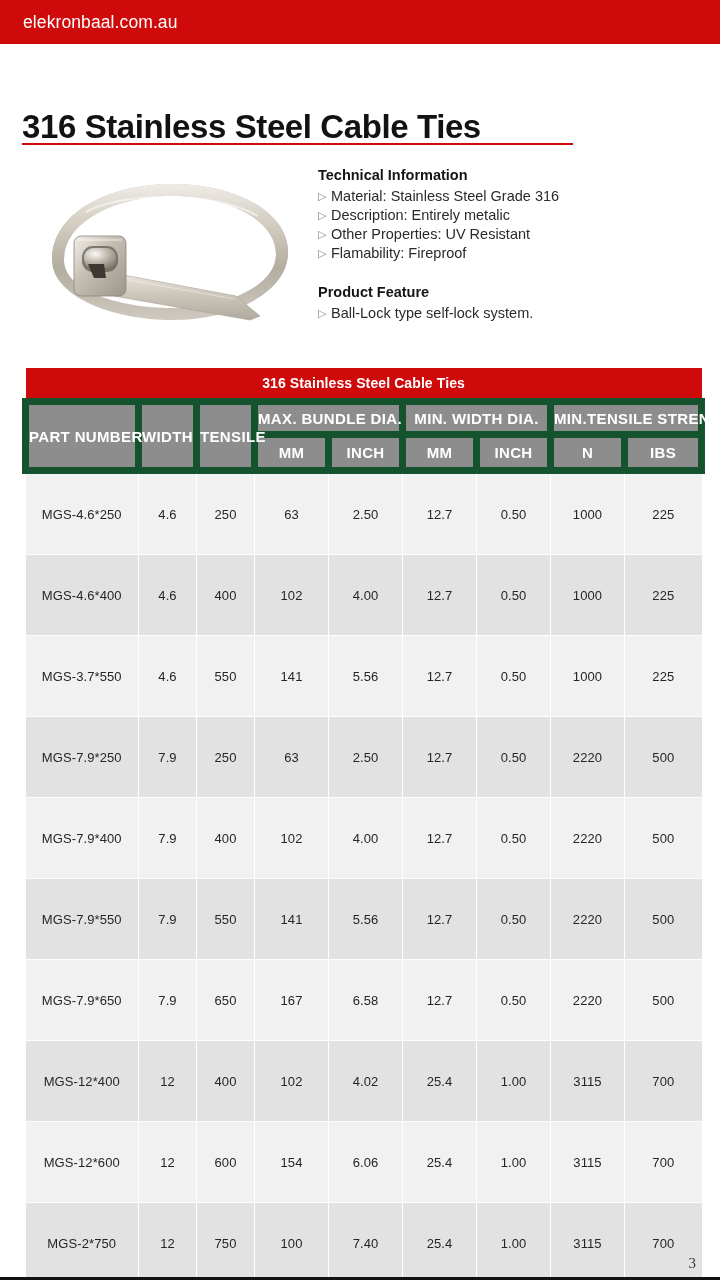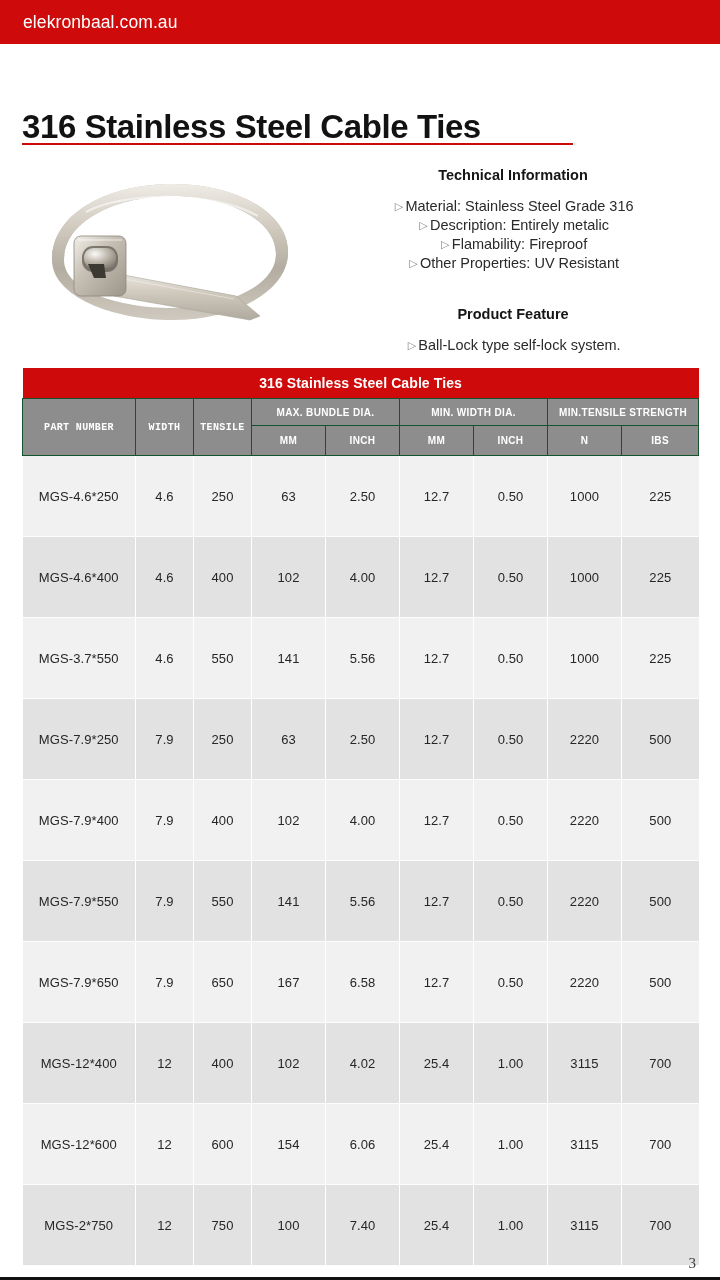--- a/index.html
+++ b/index.html
@@ -71,32 +71,31 @@
     overflow: hidden;
   }
   .product-figure svg { display: block; }
 
   
   .specs {
     position: absolute;
     left: 318px;
     top: 165px;
     width: 390px;
-    text-align: center;
   }
   .spec-heading {
     font-size: 14.5px;
     font-weight: 700;
     color: #151515;
     margin: 0 0 2px 0;
     line-height: 1.45;
   }
   .spec-list {
     list-style: none;
-    margin: 12px;
+    margin: 0;
     padding: 0;
   }
   .spec-list li {
     font-size: 14.5px;
     font-weight: 400;
     color: #2a2a2a;
     line-height: 1.18;
     padding: 0 0 2px 0;
     white-space: nowrap;
   }
@@ -129,28 +128,28 @@
     height: 30px;
     text-align: center;
     font-size: 14px;
     font-weight: 700;
     letter-spacing: 0.1px;
     border: none;
   }
   .hdr {
     background: #8d8d8d;
     color: #ffffff;
-    font-size: 10px;
+    font-size: 15px;
     font-weight: 700;
     letter-spacing: 0.35px;
     text-align: center;
-    border: 1px solid #14532d;
+    border: 7px solid #14532d;
     white-space: nowrap;
   }
-  .hdr.tall   { height: 55px; font-family: Liberation Mono, monospace; }
+  .hdr.tall   { height: 55px; }
   .hdr.grp    { height: 26px; }
   .hdr.sub    { height: 29px; }
 
   .spec-table tbody td {
     height: 80px;
     text-align: center;
     font-size: 13px;
     font-weight: 400;
     color: #262626;
     border-right: 1px solid #ffffff;
@@ -243,22 +242,22 @@
 
     <path d="M64 52 C100 32 190 30 236 56" stroke="#ffffff" stroke-width="2.2" fill="none" opacity="0.55"></path>
   </svg>
 </div>
 
 <div class="specs">
   <div class="spec-heading">Technical Information</div>
   <ul class="spec-list">
     <li><span class="bullet">▷</span><span>Material: Stainless Steel Grade 316</span></li>
     <li><span class="bullet">▷</span><span>Description: Entirely metalic</span></li>
+    <li><span class="bullet">▷</span><span>Other Properties: UV Resistant</span></li>
     <li><span class="bullet">▷</span><span>Flamability: Fireproof</span></li>
-    <li><span class="bullet">▷</span><span>Other Properties: UV Resistant</span></li>
   </ul>
 
   <div class="spec-gap"></div>
 
   <div class="spec-heading">Product Feature</div>
   <ul class="spec-list">
     <li><span class="bullet">▷</span><span>Ball-Lock type self-lock system.</span></li>
   </ul>
 </div>
 

